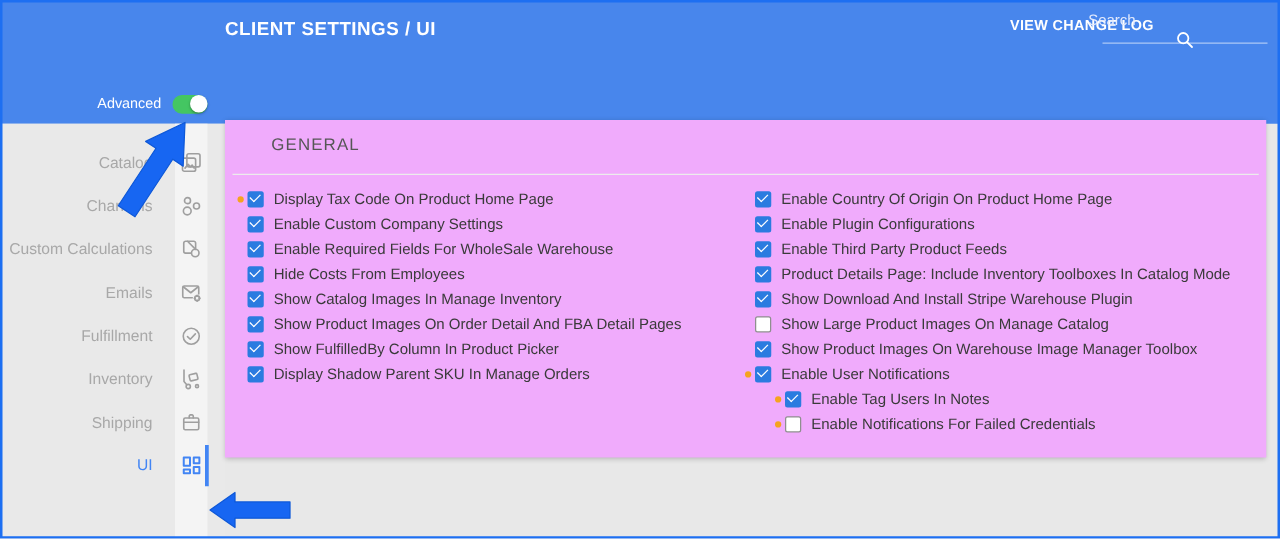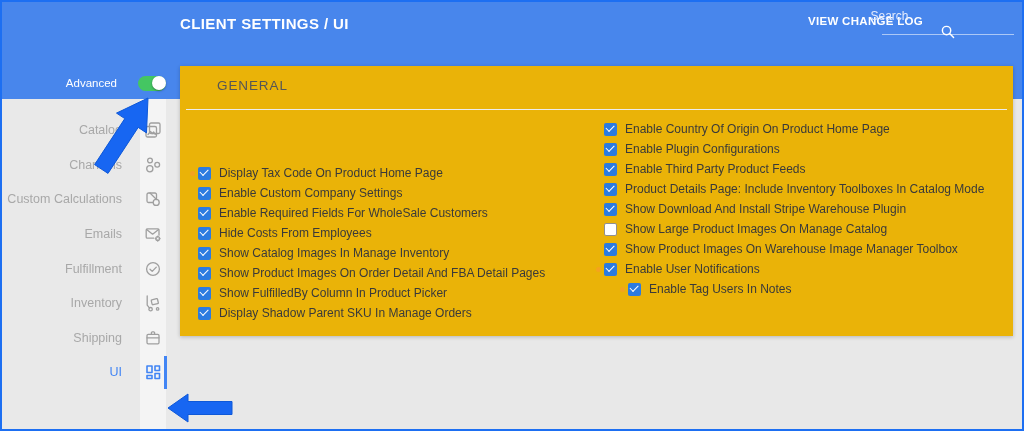--- a/index.html
+++ b/index.html
@@ -15,43 +15,43 @@
   .crumb{position:absolute;left:180px;top:15px;color:#fff;font-size:15px;font-weight:bold;letter-spacing:.4px;white-space:nowrap;}
   .warning{position:absolute;left:180px;top:42px;color:#fff;font-size:10.5px;font-weight:600;white-space:nowrap;}
   .changelog{position:absolute;left:760px;top:15px;background:none;border:none;color:#fff;font-weight:bold;
     font-size:11.5px;letter-spacing:.3px;cursor:pointer;font-family:inherit;padding:0;margin-left:48px;}
   .search{position:absolute;left:882px;top:8px;width:132px;height:26px;display:flex;align-items:center;
     border-bottom:1px solid rgba(255,255,255,.55);flex-direction:column;}
   .search input{flex:1;min-width:0;background:transparent;border:none;outline:none;color:#fff;font-size:12px;font-family:inherit;}
   .search input::placeholder{color:#e3eafc;}
   .search .mag{flex:none;width:16px;height:16px;cursor:pointer;}
 
-  .advanced{position:absolute;left:0;top:70px;width:166px;height:26px;display:flex;justify-content:flex-end;align-items:center;gap:21px;z-index:3;}
+  .advanced{position:absolute;left:0;top:70px;width:166px;height:26px;display:flex;justify-content:flex-end;align-items:center;gap:9px;z-index:3;}
   .advanced .lbl{color:#fff;font-size:11.5px;}
   .toggle{width:28px;height:15px;border-radius:8px;background:var(--toggle-green,#44c662);position:relative;cursor:pointer;flex:none;}
   .toggle .knob{position:absolute;right:0;top:.5px;width:14px;height:14px;border-radius:50%;background:#fff;box-shadow:0 1px 2px rgba(0,0,0,.35);}
 
   
   .sidebar{position:absolute;left:0;top:99px;width:180px;height:332px;background:var(--sidebar-gray,#e9e9e9);}
   .rail{position:absolute;left:140px;top:0;width:26px;height:100%;background:#f4f4f4;}
   .nav{position:absolute;left:0;top:14px;width:100%;}
   .nav-item{position:relative;height:34.6px;cursor:pointer;}
   .nav-label{position:absolute;right:58px;top:50%;transform:translateY(-50%);font-size:12.5px;color:#a8a8a8;white-space:nowrap;}
   .nav-icon{position:absolute;left:143px;top:50%;transform:translateY(-50%);width:20px;height:20px;}
   .nav-icon svg{display:block;}
   .nav-item .abar{display:none;}
   .nav-item.active .nav-label{color:var(--accent-blue,#4285f4);text-align:right;}
   .nav-item.active .abar{display:block;position:absolute;left:164px;top:1px;bottom:1px;width:2.5px;background:var(--accent-blue,#4285f4);}
 
   
-  .card{position:absolute;left:180px;top:66px;width:833px;height:270px;background:#eab308;box-shadow:0 1px 4px rgba(0,0,0,.22);z-index:2;}
+  .card{position:absolute;left:180px;top:96px;width:833px;height:270px;background:#f0abfc;box-shadow:0 1px 4px rgba(0,0,0,.22);z-index:2;}
   .card-title{position:absolute;left:37px;top:12px;font-size:13.5px;color:#565656;letter-spacing:.9px;}
   .divider{position:absolute;left:6px;right:6px;top:43px;height:1px;background:#ececec;}
   .col{position:absolute;top:53px;}
-  .col.left{left:6px;margin-top:44px;}
+  .col.left{left:6px;}
   .col.right{left:412px;}
   .opt-row{display:flex;align-items:center;height:20px;}
   .opt-row.indent{margin-left:24px;}
   .dot-slot{width:12px;height:20px;display:flex;justify-content:center;align-items:center;flex:none;}
   .dot{width:5px;height:5px;border-radius:50%;background:var(--flag-orange,#f5a31e);}
   .cb{width:13px;height:13px;border-radius:2px;flex:none;position:relative;cursor:pointer;box-sizing:border-box;}
   .cb.checked{background:var(--checkbox-blue,#2b7be0);}
   .cb.checked::after{content:"";position:absolute;left:2.4px;top:2.8px;width:6.6px;height:3.6px;
     border-left:1.7px solid #fff;border-bottom:1.7px solid #fff;transform:rotate(-45deg);}
   .cb.un{background:#fff;border:1.6px solid #8f8f8f;}
@@ -190,21 +190,21 @@
           <span class="opt-label">Display Tax Code On Product Home Page</span>
         </div>
         <div class="opt-row">
           <span class="dot-slot"></span>
           <span class="cb checked"></span>
           <span class="opt-label">Enable Custom Company Settings</span>
         </div>
         <div class="opt-row">
           <span class="dot-slot"></span>
           <span class="cb checked"></span>
-          <span class="opt-label">Enable Required Fields For WholeSale Customers</span>
+          <span class="opt-label">Enable Required Fields For WholeSale Warehouse</span>
         </div>
         <div class="opt-row">
           <span class="dot-slot"></span>
           <span class="cb checked"></span>
           <span class="opt-label">Hide Costs From Employees</span>
         </div>
         <div class="opt-row">
           <span class="dot-slot"></span>
           <span class="cb checked"></span>
           <span class="opt-label">Show Catalog Images In Manage Inventory</span>
@@ -267,20 +267,27 @@
           </span>
           <span class="cb checked"></span>
           <span class="opt-label">Enable User Notifications</span>
         </div>
         <div class="opt-row indent">
           <span class="dot-slot">
             <span class="dot"></span>
           </span>
           <span class="cb checked"></span>
           <span class="opt-label">Enable Tag Users In Notes</span>
+        </div>
+        <div class="opt-row indent">
+          <span class="dot-slot">
+            <span class="dot"></span>
+          </span>
+          <span class="cb un"></span>
+          <span class="opt-label">Enable Notifications For Failed Credentials</span>
         </div>
       </div>
   </div>
 
   <svg class="arrow" style="left:78px;top:92px" width="80" height="85" viewBox="0 0 80 85">
     <polygon points="70,6 68.5,40.9 60.2,35.4 30,81.4 16.6,72.6 46.8,26.6 38.5,21.1"></polygon>
   </svg>
   <svg class="arrow" style="left:160px;top:390px" width="80" height="40" viewBox="0 0 80 40">
     <polygon points="8,18 28,4 28,11.5 72,11.5 72,24.5 28,24.5 28,32"></polygon>
   </svg>

